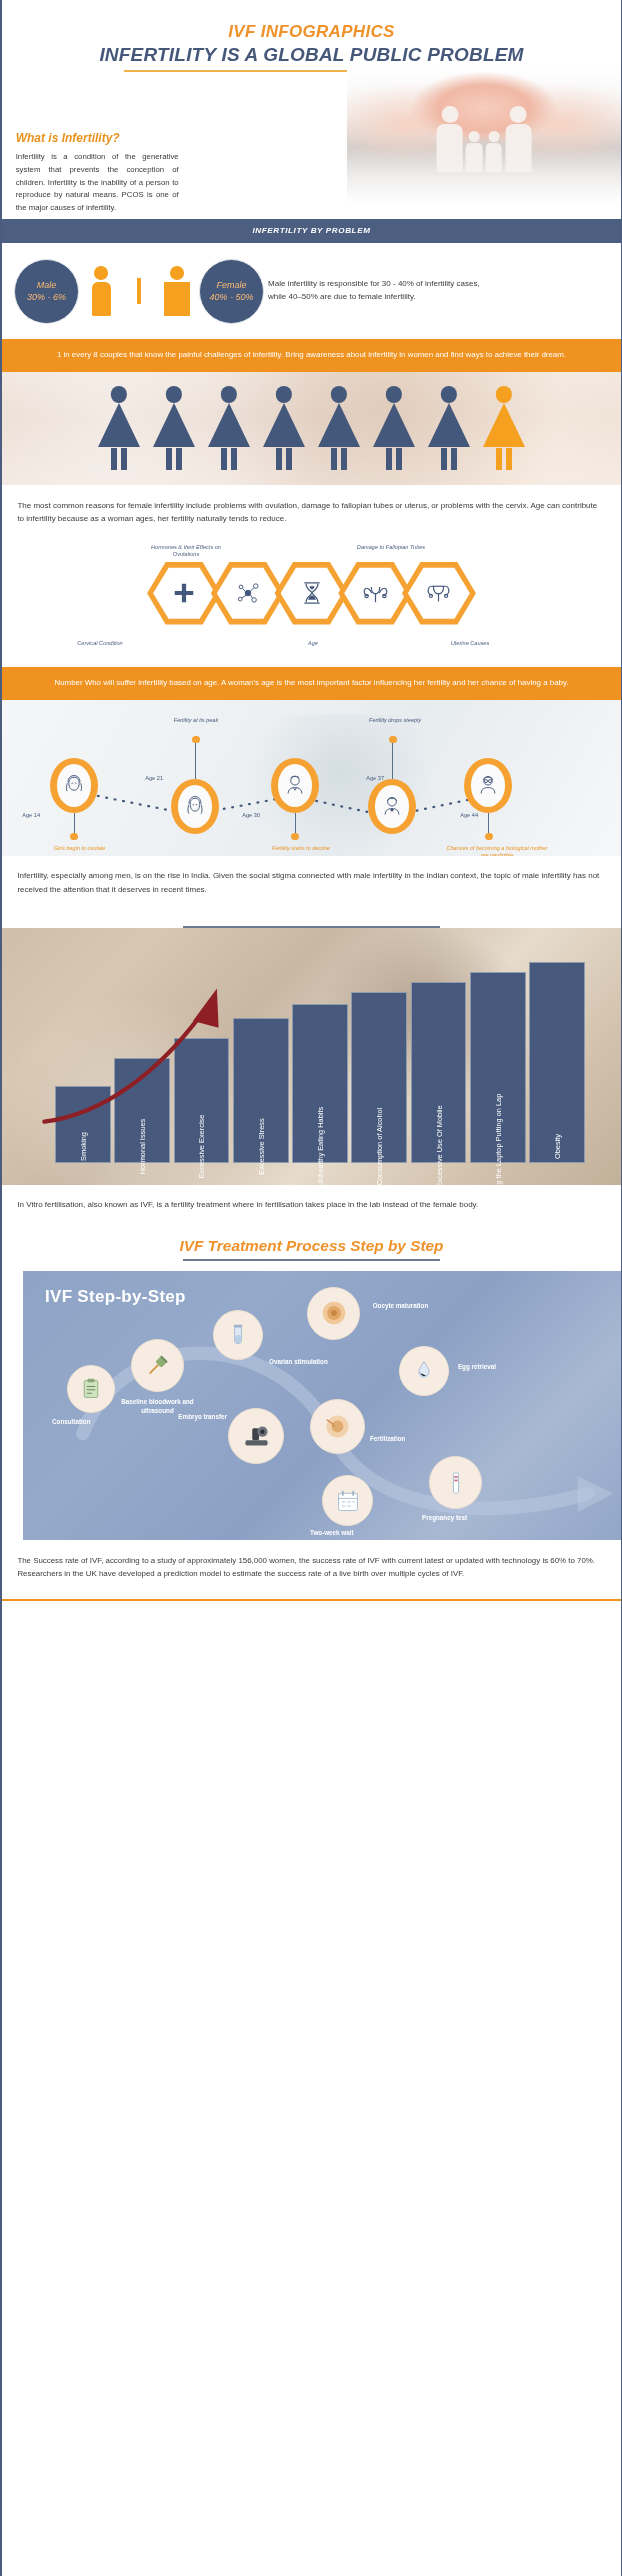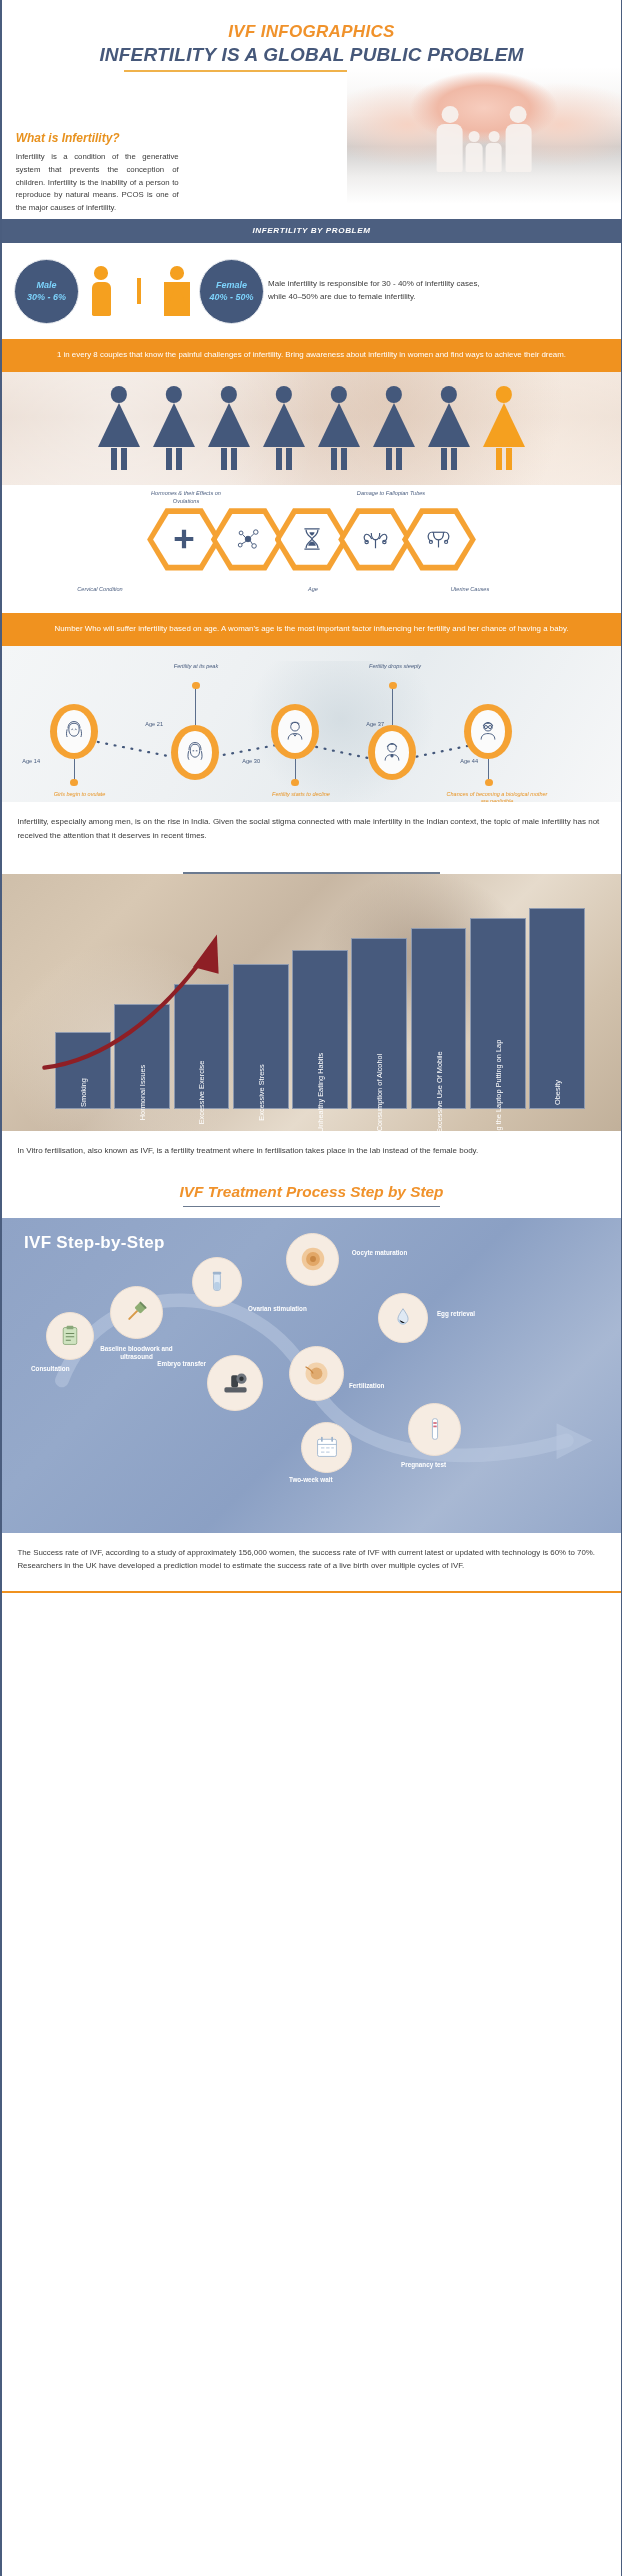--- a/index.html
+++ b/index.html
@@ -34,22 +34,22 @@
   .fb .head{width:11px;height:11px;} .fb .body{width:16.3px;height:29px;border-radius:5.1px 5.1px 1.7px 1.7px;}
 
   
   .bar-navy{background:#4c5f80;color:#fff;text-align:center;font-size:8.1px;font-weight:bold;
             font-style:italic;letter-spacing:0.6px;padding:7.7px 0;}
   .bar-orange{background:#f0921f;color:#fff;text-align:center;font-size:7.9px;line-height:1.55;padding:10.3px 46px;}
 
   
   .gender{height:96px;display:flex;align-items:center;padding:0 12px;}
   .circ{width:65px;height:65px;border-radius:50%;background:#44587b;border:1.7px solid #e4e7ec;
-        color:#7dd3fc;display:flex;flex-direction:column;align-items:center;justify-content:center;
-        font-style:italic;flex:0 0 auto;font-weight:bold;}
+        color:#fdba74;display:flex;flex-direction:column;align-items:center;justify-content:center;
+        font-style:italic;flex:0 0 auto;}
   .circ .t1{font-size:9px;} .circ .t2{font-size:9px;margin-top:2.6px;}
   .pic{width:27px;display:flex;flex-direction:column;align-items:center;margin:0 8.6px;}
   .pic .h{width:13.7px;height:13.7px;border-radius:50%;background:#f5a01f;}
   .pic .b{background:#f5a01f;margin-top:1.7px;}
   .pic.m .b{width:19px;height:34px;border-radius:6px 6px 1.7px 1.7px;}
   .pic.f .b{width:0;height:0;border-left:13px solid transparent;border-right:13px solid transparent;border-top:0;
             border-bottom:34px solid #f5a01f;}
   .divider{width:4.3px;height:26px;background:#f5a01f;margin:0 13.7px;}
   .gender-txt{color:#3b3b3b;font-size:8px;line-height:1.62;margin-left:4px;width:214px;}
 
@@ -109,22 +109,22 @@
   .chart:before{content:"";position:absolute;inset:0;
      background:radial-gradient(ellipse 171px 145px at 68% 34%,rgba(140,118,98,.55),transparent 62%),
                 radial-gradient(ellipse 188px 171px at 20% 70%,rgba(238,230,220,.5),transparent 65%);}
   .bars{position:absolute;left:53px;right:36px;bottom:22px;height:201px;display:flex;align-items:flex-end;gap:3.4px;}
   .bar{flex:1;background:#475a7d;position:relative;border:0.9px solid #8e9ab0;}
   .bar span{position:absolute;left:50%;bottom:10.3px;transform:translateX(-50%) rotate(-90deg);
             transform-origin:center;white-space:nowrap;color:#fff;font-size:7.4px;}
   .arrow{position:absolute;left:39px;bottom:51px;width:222px;height:163px;z-index:3;pointer-events:none;}
 
   
-  .steps{position:relative;height:315px;overflow:hidden;
-     background:linear-gradient(135deg,#8fa3c6 0%,#95a9ca 30%,#8ba0c4 55%,#a8b8d3 78%,#92a6c8 100%);}
+  .steps{position:relative;height:269px;overflow:hidden;
+     background:linear-gradient(135deg,#8fa3c6 0%,#95a9ca 30%,#8ba0c4 55%,#a8b8d3 78%,#92a6c8 100%);margin-left:21px;}
   .steps-h{position:absolute;left:22px;top:15.4px;color:#fff;font-size:17px;font-weight:bold;letter-spacing:0.3px;}
   .scirc{position:absolute;border-radius:50%;background:#f6ece2;border:1.7px solid #efe0d1;
          display:flex;align-items:center;justify-content:center;}
   .slbl{position:absolute;color:#fff;font-size:6.3px;font-weight:bold;text-align:center;line-height:1.3;white-space:nowrap;}
 
   
   .footer{color:#3b3b3b;font-size:7.9px;line-height:1.66;padding:13.7px 15.4px 19px;}
   .thinline{height:1.7px;background:#f0921f;}
 </style>
 </head>
@@ -237,20 +237,21 @@
         </div>
         <div class="ppl">
           <div class="h" style="background:#f5a01f"></div>
           <div class="t" style="border-bottom-color:#f5a01f"></div>
           <div class="lg a" style="background:#f5a01f"></div>
           <div class="lg b" style="background:#f5a01f"></div>
         </div>
       </div>
   </div>
 
+  <div class="ptxt">The most common reasons for female infertility include problems with ovulation, damage to fallopian tubes or uterus, or problems with the cervix. Age can contribute to infertility because as a woman ages, her fertility naturally tends to reduce.</div>
 
   <div class="hexwrap">
     <div class="hexrow">
       <div class="hex">
         <div class="out"></div>
           <div class="inn"></div>
         <svg class="gl" width="22" height="22" viewBox="0 0 26 26">
           <path d="M10.5 2h5v8.5H24v5h-8.5V24h-5v-8.5H2v-5h8.5z" fill="#44587b"></path>
           </svg>
       </div>

